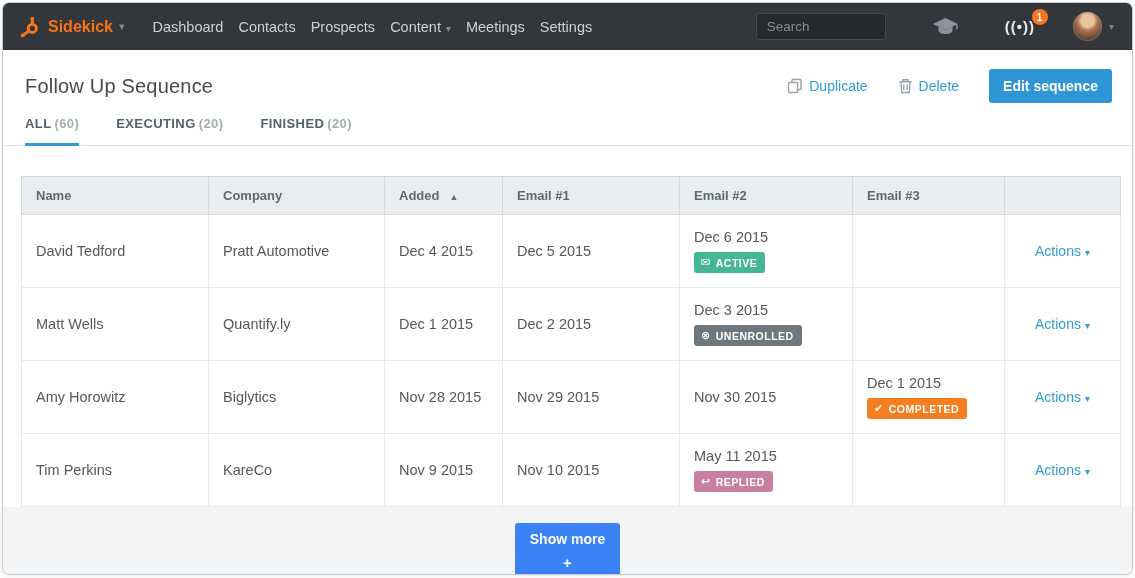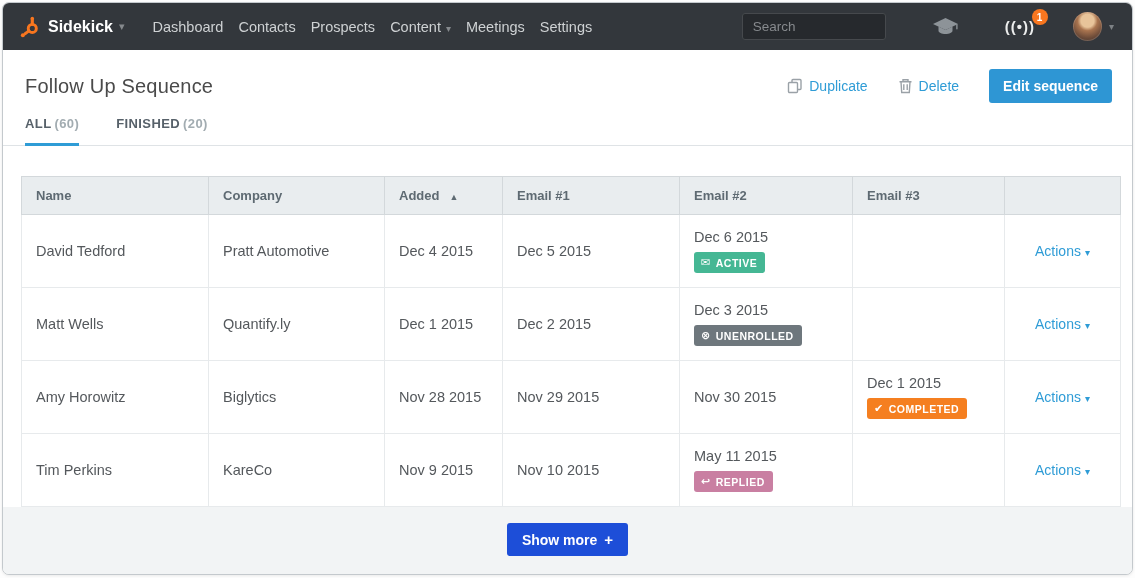--- a/index.html
+++ b/index.html
@@ -15,27 +15,27 @@
     overflow:hidden; display:flex; flex-direction:column;
     box-shadow:0 1px 3px rgba(0,0,0,.08);
   }
   
   .nav {
     height:47px; flex:0 0 47px; background:#33373c;
     display:flex; align-items:center; padding:0 18px 0 16px;
   }
   .brand { display:flex; align-items:center; cursor:pointer; margin-right:28px; }
   .brand-logo { width:22px; height:22px; margin-right:7px; }
-  .brand-name { color:#ffffff; font-size:16px; font-weight:bold; }
+  .brand-name { color:#f97316; font-size:16px; font-weight:bold; }
   .brand-caret { color:#85898d; font-size:11px; margin-left:6px; }
   .nav-items { display:flex; align-items:center; gap:15px; }
   .nav-item { color:#ced1d3; font-size:14.5px; cursor:pointer; white-space:nowrap; }
   .nav-item .caret { color:#85898d; font-size:10px; margin-left:5px; }
   .nav-search {
-    margin-left:auto; width:144px; height:27px;
+    margin-left:auto; width:130px; height:27px;
     background:#26292d; border:1px solid #46494d; border-radius:3px;
     color:#c9ccce; font-size:13.5px; padding:0 10px; outline:none;
     font-family:"Liberation Sans", sans-serif;
   }
   .nav-search::placeholder { color:#86898d; }
   .nav-icon { color:#8d9398; cursor:pointer; }
   .cap-icon { margin-left:46px; display:flex; }
   .broadcast { margin-left:46px; position:relative; cursor:pointer;
     color:#eceded; font-size:15px; letter-spacing:1px; font-weight:bold; }
   .notif-badge {
@@ -100,24 +100,25 @@
   }
   .badge .glyph { font-size:11px; }
   .badge-active    { background:#45b794; }
   .badge-unenrolled{ background:#6e777d; }
   .badge-completed { background:#f57f20; }
   .badge-replied   { background:#c97fa2; }
   
   .footer { flex:1; background:#f2f4f5; display:flex; align-items:flex-start;
     justify-content:center; padding-top:16px; margin-top:0; }
   .btn-showmore {
-    background:#1d4ed8; color:#fff; font-size:14px; font-weight:bold;
+    background:#3b82f6; color:#fff; font-size:14px; font-weight:bold;
     border:none; border-radius:3px; padding:8px 15px; cursor:pointer;
     display:inline-flex; align-items:center; gap:7px;
     font-family:"Liberation Sans", sans-serif;
+    flex-direction:column;
   }
   .btn-showmore .plus { font-size:15px; font-weight:bold; }
 </style>
 </head>
 <body>
 
 <div class="card">
 
   <div class="nav">
     <div class="brand">
@@ -180,20 +181,23 @@
       </a>
       <button class="btn-primary">Edit sequence</button>
     </div>
   </div>
 
   <div class="tabs">
     <div class="tab active">
       <span>ALL</span><span class="count">(60)</span>
     </div>
     <div class="tab">
+      <span>EXECUTING</span><span class="count">(20)</span>
+    </div>
+    <div class="tab">
       <span>FINISHED</span><span class="count">(20)</span>
     </div>
   </div>
 
   <div class="table-area">
     <table>
       <colgroup>
         <col style="width:187px">
           <col style="width:176px">
           <col style="width:118px">

